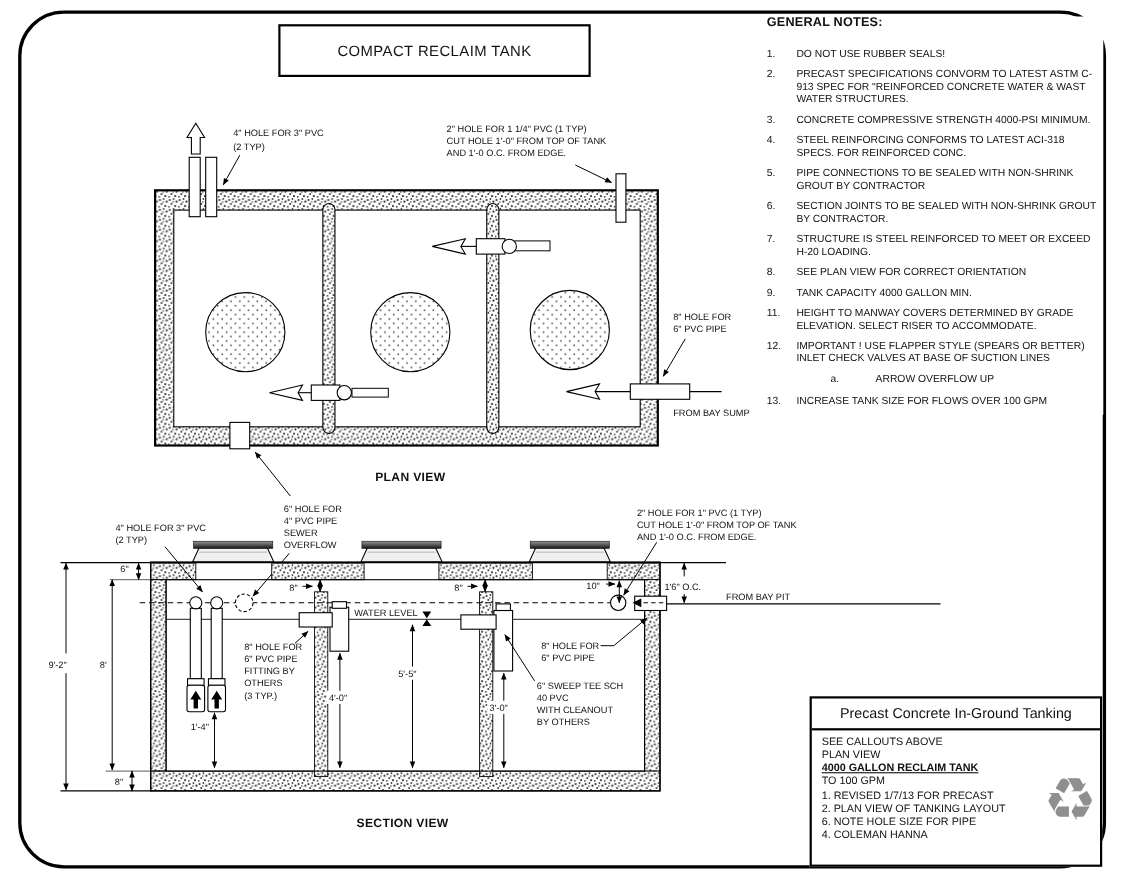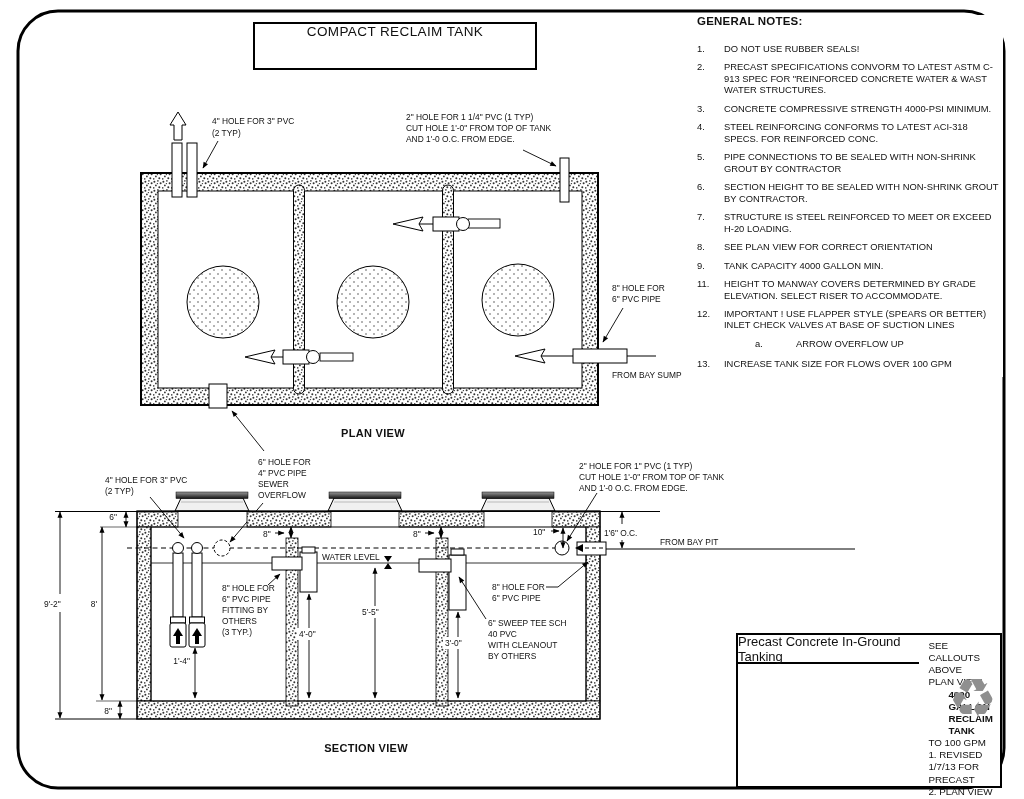--- a/index.html
+++ b/index.html
@@ -4,32 +4,32 @@
 <style>
   html,body{margin:0;padding:0;background:#fff;}
   body{width:1024px;height:799px;position:relative;font-family:"Liberation Sans",sans-serif;color:#111;overflow:hidden;}
   #drawing{position:absolute;left:0;top:0;}
   svg text{font-family:"Liberation Sans",sans-serif;fill:#111;}
   .t8{font-size:8.4px;}
   .lbl{font-size:11px;font-weight:bold;letter-spacing:.3px;}
   .panel{position:absolute;background:#fff;}
   
   #titlebox{left:253px;top:22px;width:280px;height:44px;border:2px solid #000;
-    display:flex;align-items:flex-start;justify-content:center;font-size:13.5px;letter-spacing:.4px;}
+    display:flex;align-items:center;justify-content:center;font-size:13.5px;letter-spacing:.4px;}
   
   #notes{left:697px;top:15px;width:306px;}
   #notes h2{margin:0 0 16px 0;font-size:11.5px;letter-spacing:.2px;}
   .note-row{display:grid;grid-template-columns:27px 1fr;margin-bottom:7px;font-size:9.4px;line-height:1.22;}
   .note-row.sub{grid-template-columns:27px 1fr;margin:2px 0 9px 58px;width:200px;}
   .note-row.sub .ntext{padding-left:14px;}
   
-  #tblock{left:736px;top:633px;width:266px;height:155px;border:2.5px solid #000;display:flex;box-sizing:border-box;}
+  #tblock{left:736px;top:633px;width:266px;height:155px;border:2.5px solid #000;display:flex;flex-direction:column;box-sizing:border-box;}
   #tblock .tb-head{border-bottom:2px solid #000;height:27px;display:flex;align-items:center;justify-content:center;font-size:13px;}
   #tblock .tb-body{flex:1;position:relative;padding:5px 7px 14px 9px;font-size:9.8px;line-height:1.24;}
-  #tblock .tb-body .bold-u{font-weight:bold;margin-left:20px;}
+  #tblock .tb-body .bold-u{font-weight:bold;text-decoration:underline;}
   #tblock .tb-foot{border-top:2px solid #000;height:21px;display:flex;font-size:9.8px;}
   #tblock .tb-foot .cell1{width:114px;border-right:2px solid #000;display:flex;align-items:center;padding-left:4px;}
   #tblock .tb-foot .cell2{flex:1;display:flex;align-items:center;padding-left:5px;}
   #recycle{position:absolute;right:3px;top:36px;font-size:54px;line-height:1;color:#8f8f8f;}
 </style>
 </head>
 <body>
 
 <svg id="drawing" width="1024" height="799" viewBox="0 0 1024 799">
   <defs>
@@ -291,21 +291,21 @@
   <div class="note-row">
       <span>4.</span>
       <span class="ntext">STEEL REINFORCING CONFORMS TO LATEST ACI-318 SPECS. FOR REINFORCED CONC.</span>
     </div>
   <div class="note-row">
       <span>5.</span>
       <span class="ntext">PIPE CONNECTIONS TO BE SEALED WITH NON-SHRINK GROUT BY CONTRACTOR</span>
     </div>
   <div class="note-row">
       <span>6.</span>
-      <span class="ntext">SECTION HEIGHT TO BE SEALED WITH NON-SHRINK GROUT BY CONTRACTOR.</span>
+      <span class="ntext">SECTION JOINTS TO BE SEALED WITH NON-SHRINK GROUT BY CONTRACTOR.</span>
     </div>
   <div class="note-row">
       <span>7.</span>
       <span class="ntext">STRUCTURE IS STEEL REINFORCED TO MEET OR EXCEED H-20 LOADING.</span>
     </div>
   <div class="note-row">
       <span>8.</span>
       <span class="ntext">SEE PLAN VIEW FOR CORRECT ORIENTATION</span>
     </div>
   <div class="note-row">

